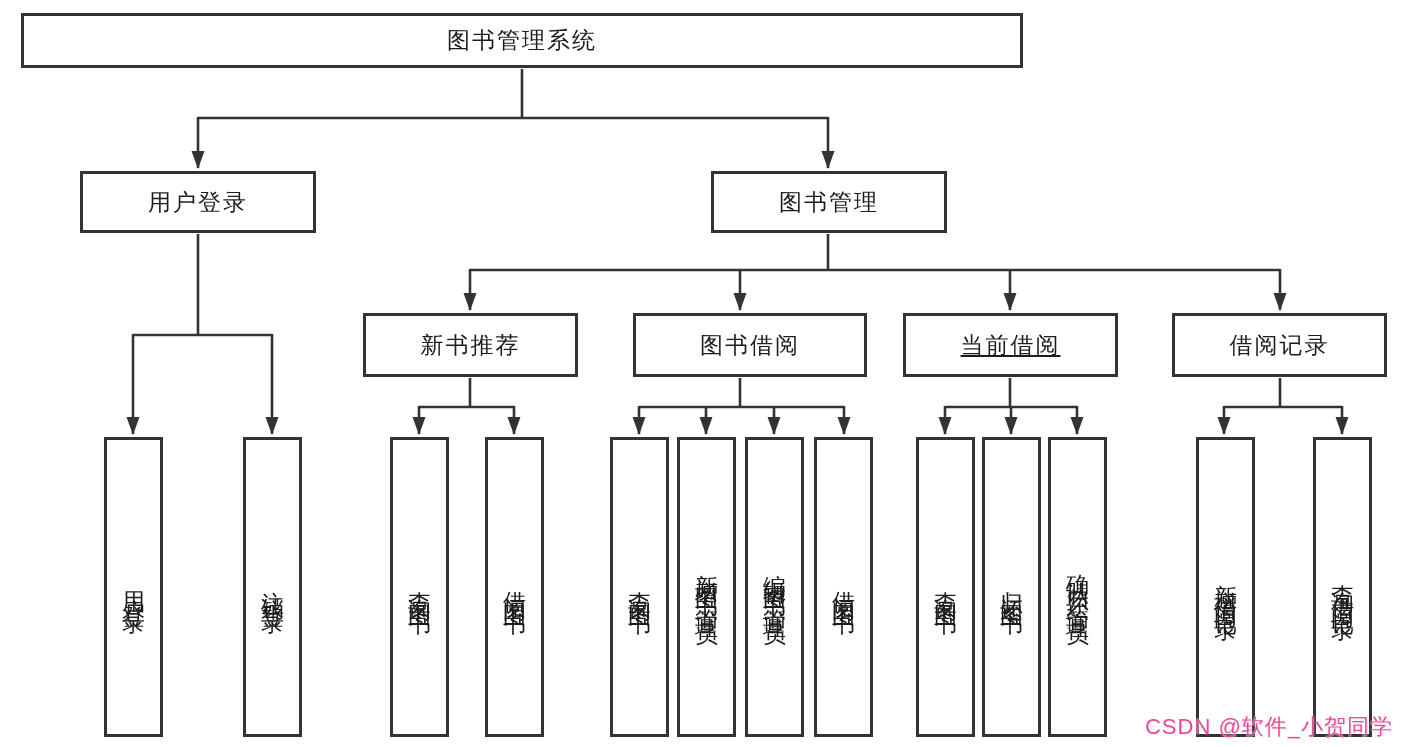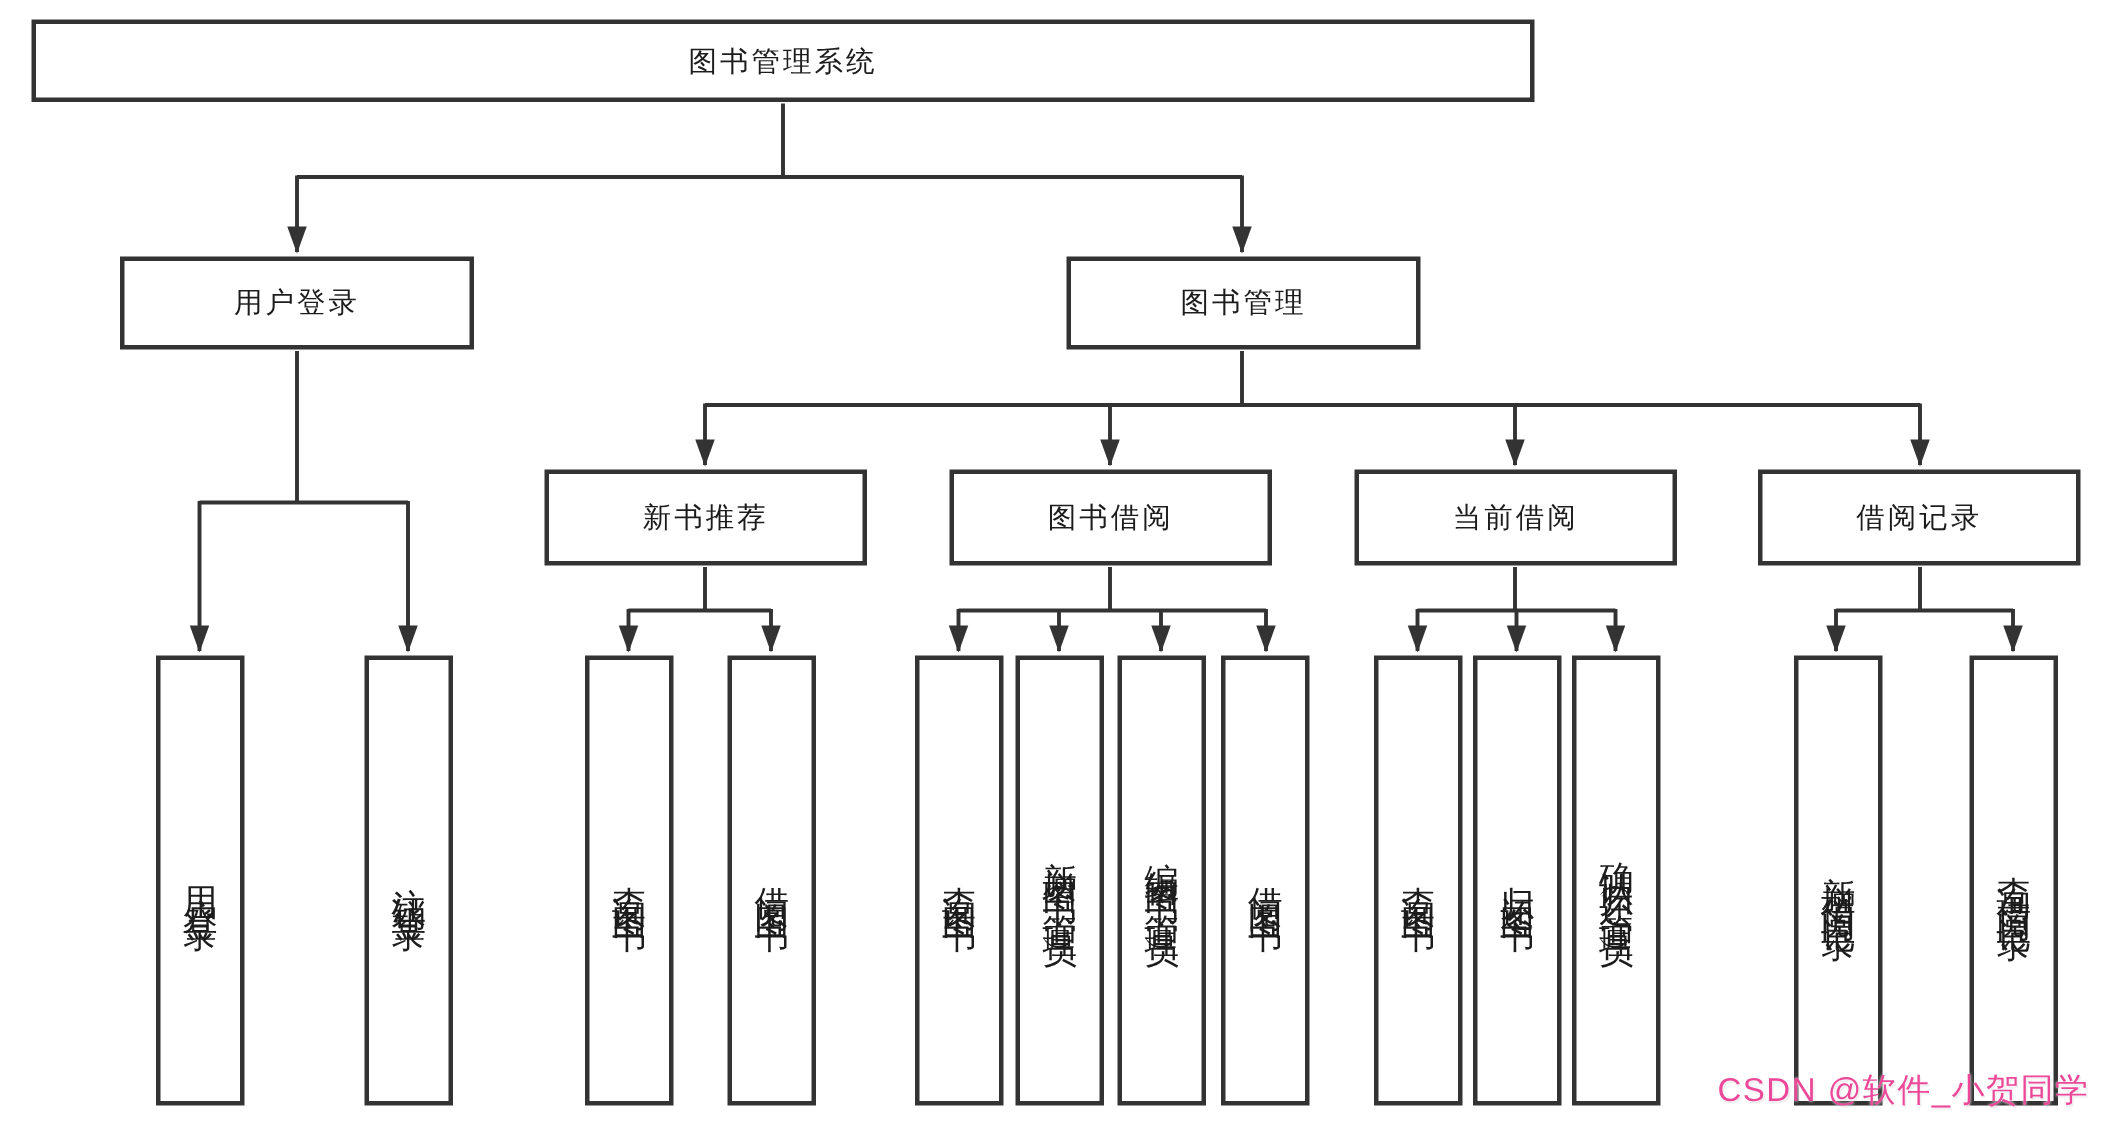--- a/index.html
+++ b/index.html
@@ -27,21 +27,21 @@
     position: absolute;
     box-sizing: border-box;
     border: 3px solid #333333;
     background: #ffffff;
     display: flex;
     align-items: center;
     justify-content: center;
     color: #1c1c1c;
   }
   .node.h {
-    font-size: 19px;
+    font-size: 23px;
     letter-spacing: 2px;
     white-space: nowrap;
   }
   .node.v {
     width: 59px;
     top: 437px;
     height: 300px;
     font-size: 23px;
   }
   .node.v .vtext {
@@ -117,24 +117,24 @@
   <div class="node h" style="left:80px; top:171px; width:236px; height:62px;">
     <span>用户登录</span>
   </div>
   <div class="node h" style="left:363px; top:313px; width:215px; height:64px;">
     <span>新书推荐</span>
   </div>
 
   <div class="node h" style="left:711px; top:171px; width:236px; height:62px;">
     <span>图书管理</span>
   </div>
-  <div class="node h" style="left:633px; top:313px; width:215px; height:64px;">
+  <div class="node h" style="left:633px; top:313px; width:234px; height:64px;">
     <span>图书借阅</span>
   </div>
-  <div class="node h" style="left:903px; top:313px; width:215px; height:64px;">
+  <div class="node h" style="left:903px; top:313px; width:215px; height:64px;text-decoration:underline;">
     <span>当前借阅</span>
   </div>
   <div class="node h" style="left:1172px; top:313px; width:215px; height:64px;">
     <span>借阅记录</span>
   </div>
 
   <div class="node v" style="left:104px;">
     <span class="vtext">用户登录</span>
   </div>
   <div class="node v" style="left:243px;">

